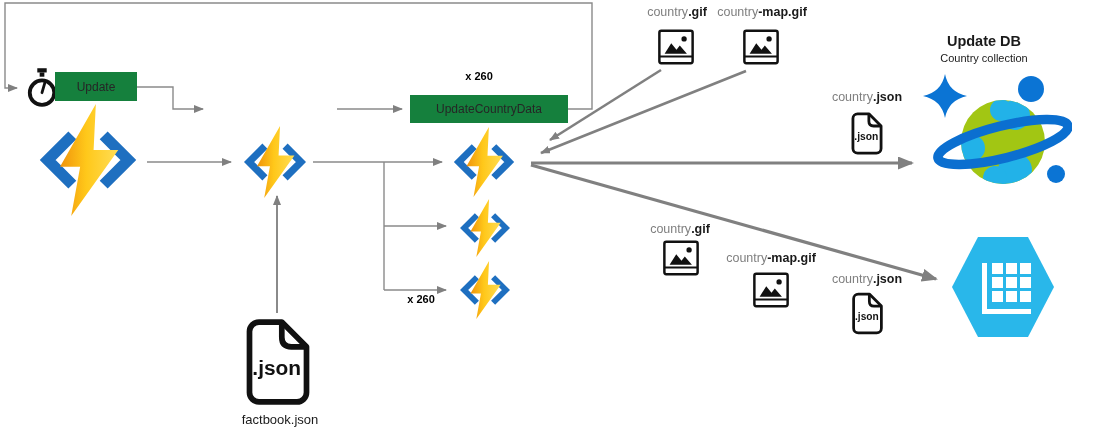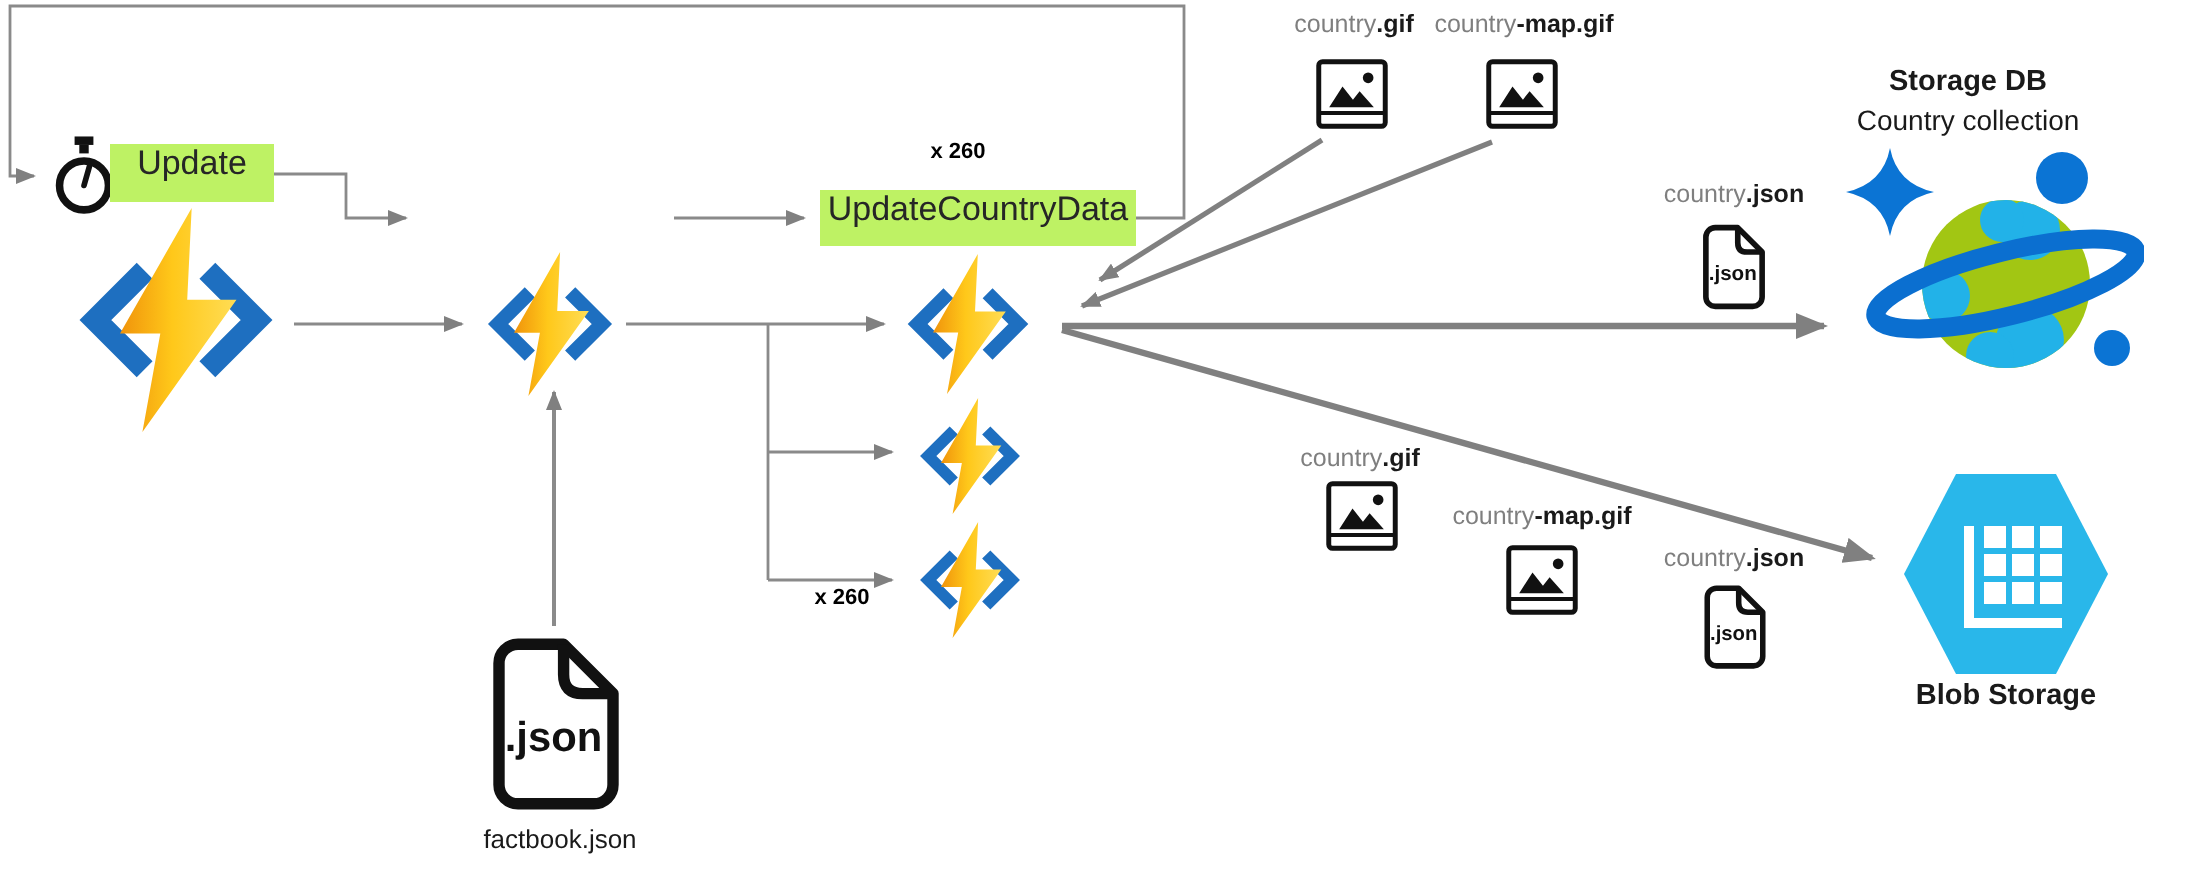--- a/index.html
+++ b/index.html
@@ -2,29 +2,29 @@
 <html><head>
 <meta charset="utf-8">
 <style>
   html,body{margin:0;padding:0;background:#fff;}
   .canvas{
     position:relative;width:1106px;height:438px;background:#fff;overflow:hidden;
     font-family:"Liberation Sans",sans-serif;color:#1a1a1a;
   }
   .abs{position:absolute;}
   .lbl-box{
-    background:#bef264;display:flex;align-items:flex-start;justify-content:center;
-    font-size:17px;color:#262626;
+    background:#15803d;display:flex;align-items:center;justify-content:center;
+    font-size:12px;color:#262626;
   }
   .file-lbl{font-size:12.5px;text-align:center;white-space:nowrap;}
   .file-lbl .fn-gray{color:#7f7f7f;}
   .file-lbl .fn-dark{color:#1a1a1a;font-weight:600;}
   .mult{font-size:11px;font-weight:bold;color:#000;text-align:center;}
   .svc-title{font-size:14.5px;font-weight:bold;text-align:center;white-space:nowrap;}
-  .svc-sub{font-size:14px;text-align:center;white-space:nowrap;}
+  .svc-sub{font-size:11px;text-align:center;white-space:nowrap;}
   .caption{font-size:13px;text-align:center;white-space:nowrap;color:#1a1a1a;}
   svg{display:block;}
 </style>
 </head>
 <body>
 
 <div class="canvas">
 
   <svg width="0" height="0" style="position:absolute" aria-hidden="true">
     <defs>
@@ -161,21 +161,21 @@
   </svg>
 
   <div class="abs file-lbl" style="left:817px;top:272px;width:100px">
     <span class="fn-gray">country</span><span class="fn-dark">.json</span>
   </div>
   <svg class="abs" style="left:849px;top:291px" width="37" height="45" viewBox="0 0 40 48">
     <use href="#jsonIcon" xlink:href="#jsonIcon"></use>
     <text x="6.5" y="31" font-size="11" font-weight="bold" font-family="Liberation Sans,sans-serif" fill="#111">.json</text>
   </svg>
 
-  <div class="abs svc-title" style="left:920px;top:33px;width:128px">Storage DB</div>
+  <div class="abs svc-title" style="left:920px;top:33px;width:128px">Update DB</div>
   <div class="abs svc-sub" style="left:906px;top:52px;width:156px">Country collection</div>
   <svg class="abs" style="left:920px;top:70px" width="152" height="122" viewBox="0 0 152 122">
     <defs>
       <clipPath id="globeClip">
           <circle cx="83" cy="72" r="42"></circle>
         </clipPath>
     </defs>
     <path d="M25 4 Q28.5 22 47 26 Q28.5 30 25 48 Q21.5 30 3 26 Q21.5 22 25 4 Z" fill="#0b74d4"></path>
     <circle cx="111" cy="19" r="13" fill="#0b74d4"></circle>
     <circle cx="136" cy="104" r="9" fill="#0b74d4"></circle>
@@ -199,15 +199,14 @@
         <rect x="55" y="27" width="11" height="11"></rect>
         <rect x="69" y="27" width="11" height="11"></rect>
       <rect x="41" y="41" width="11" height="11"></rect>
         <rect x="55" y="41" width="11" height="11"></rect>
         <rect x="69" y="41" width="11" height="11"></rect>
       <rect x="41" y="55" width="11" height="11"></rect>
         <rect x="55" y="55" width="11" height="11"></rect>
         <rect x="69" y="55" width="11" height="11"></rect>
     </g>
   </svg>
-  <div class="abs svc-title" style="left:938px;top:340px;width:130px">Blob Storage</div>
 
 </div>
 
 </body></html>

